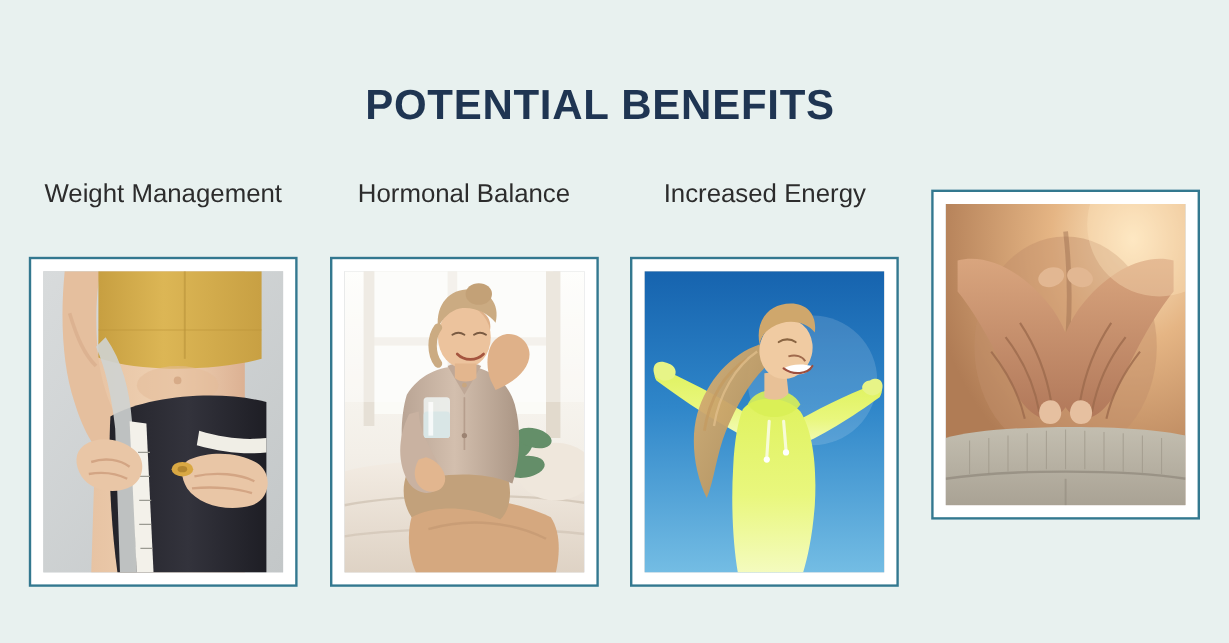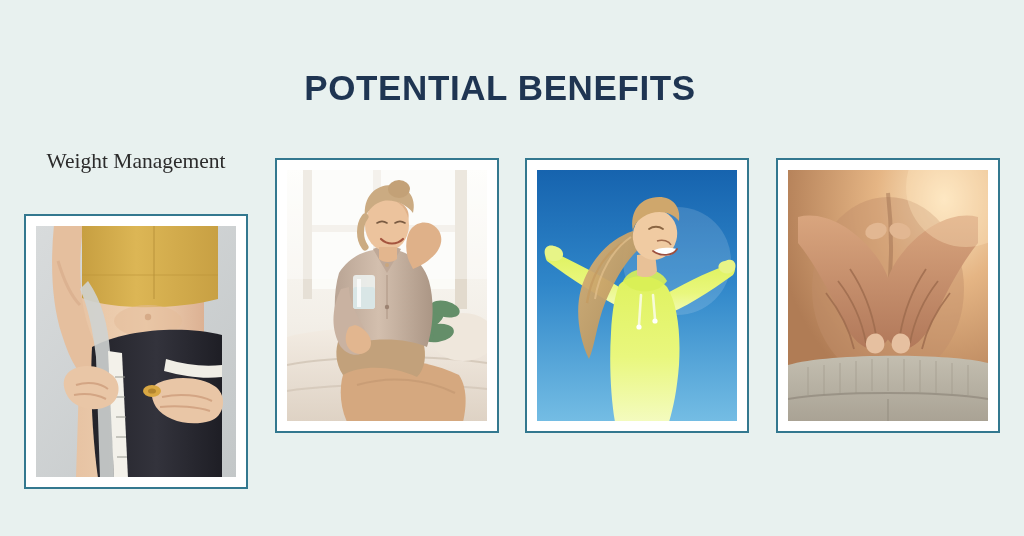--- a/index.html
+++ b/index.html
@@ -51,21 +51,21 @@
     flex-direction: column;
     align-items: center;
   }
 
   .card-label {
     font-size: 21.5px;
     line-height: 1.28;
     color: #2c2c2c;
     text-align: right;
     font-weight: normal;
-    font-family: Liberation Serif, serif;
+    font-family: Liberation Sans, sans-serif;
     min-height: 56px;
     padding: 0 2px;
     box-sizing: border-box;
   }
 
   .frame {
     margin-top: 10px;
     width: 224px;
     height: 275px;
     border: 2px solid #33788f;
@@ -157,20 +157,21 @@
             <path d="M124 182 C142 180 162 182 174 186" stroke="#d3a584" stroke-width="2" fill="none"></path>
 
             <ellipse cx="116" cy="166" rx="9" ry="6" fill="#d9a843"></ellipse>
             <ellipse cx="116" cy="166" rx="4" ry="2.6" fill="#b3862f"></ellipse>
           </svg>
         </div>
       </div>
     </div>
 
     <div class="card">
+      <div class="card-label">Hormonal Balance</div>
       <div class="frame">
         <div class="photo">
           <svg viewBox="0 0 200 253" preserveAspectRatio="xMidYMid slice" aria-hidden="true">
             <defs>
               <linearGradient id="g2room" x1="0" y1="0" x2="0" y2="1">
                 <stop offset="0%" stop-color="#fdfdfa"></stop>
                   <stop offset="60%" stop-color="#f3efe8"></stop>
                   <stop offset="100%" stop-color="#e8e0d6"></stop>
               </linearGradient>
               <linearGradient id="g2cloth" x1="0" y1="0" x2="1" y2="0">
@@ -237,20 +238,21 @@
             <path d="M94 70 C100 76 110 76 116 70" stroke="#a5553f" stroke-width="2.2" fill="none" stroke-linecap="round"></path>
 
             <path d="M92 78 L92 90 C96 94 106 94 110 90 L110 78 Z" fill="#e3b68e"></path>
             <circle cx="100" cy="96" r="2" fill="#c9a67f"></circle>
           </svg>
         </div>
       </div>
     </div>
 
     <div class="card">
+      <div class="card-label">Increased Energy</div>
       <div class="frame">
         <div class="photo">
           <svg viewBox="0 0 200 253" preserveAspectRatio="xMidYMid slice" aria-hidden="true">
             <defs>
               <linearGradient id="g3sky" x1="0" y1="0" x2="0" y2="1">
                 <stop offset="0%" stop-color="#1663ae"></stop>
                   <stop offset="45%" stop-color="#2f86c9"></stop>
                   <stop offset="100%" stop-color="#74bde4"></stop>
               </linearGradient>
               <linearGradient id="g3hood" x1="0" y1="0" x2="0" y2="1">

